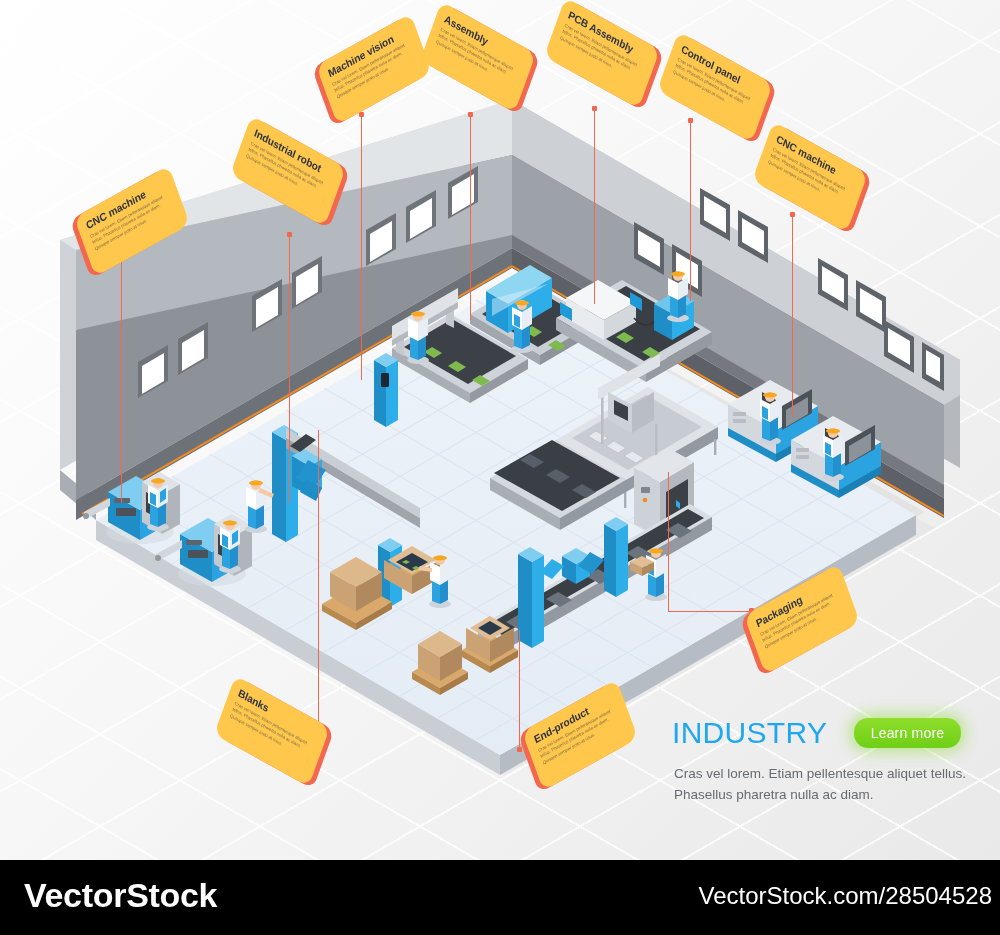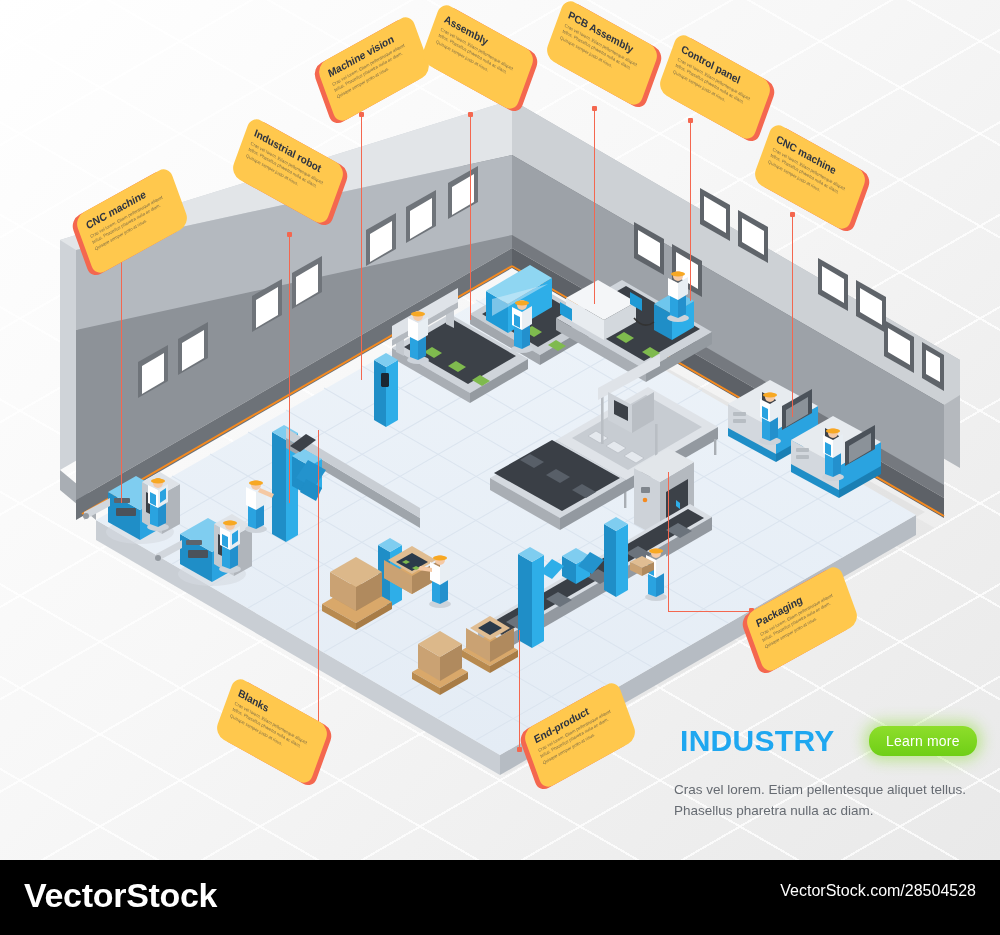--- a/index.html
+++ b/index.html
@@ -26,28 +26,28 @@
 
   
   .watermark-bar{
     position:absolute;left:0;top:860px;width:1000px;height:75px;background:#000;
   }
   .wm-logo{
     position:absolute;left:24px;top:16px;color:#fff;font-size:34px;font-weight:bold;
     letter-spacing:-.3px;font-family:"Liberation Sans",sans-serif;text-align:center;
   }
   .wm-url{
-    position:absolute;right:24px;top:22px;color:#fff;font-size:16px;
+    position:absolute;right:8px;top:22px;color:#fff;font-size:24px;
     font-family:"Liberation Sans",sans-serif;
   }
 
   
   .headline{position:absolute;left:672px;top:716px;}
   .headline h1{
-    margin:8px;font-size:30px;font-weight:bold;color:#1fa7f0;letter-spacing:.3px;
+    margin:0;font-size:30px;font-weight:normal;color:#1fa7f0;letter-spacing:.3px;
     display:inline-block;vertical-align:middle;
   }
   .learn-btn{
     display:inline-block;vertical-align:middle;margin-left:22px;
     background:linear-gradient(180deg,#8ede2b 0%,#6fcf16 100%);
     color:#fff;font-size:14px;border-radius:14px;padding:7px 17px;
     box-shadow:0 0 14px 5px rgba(140,220,50,.45);
     border:none;cursor:pointer;letter-spacing:.2px;
   }
   .headline p{

